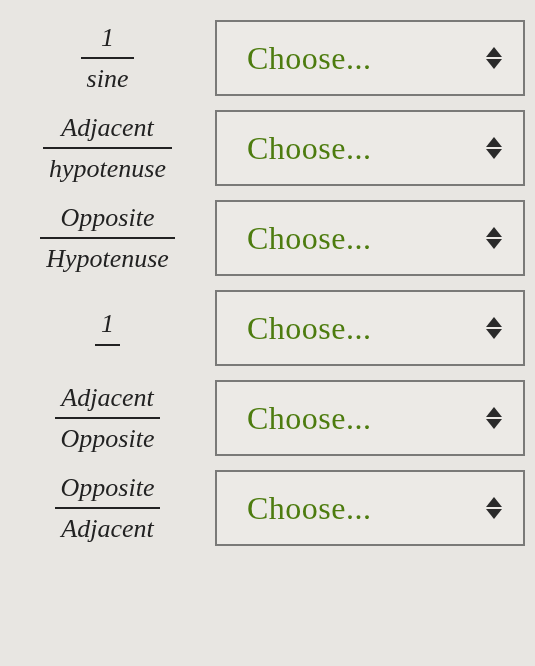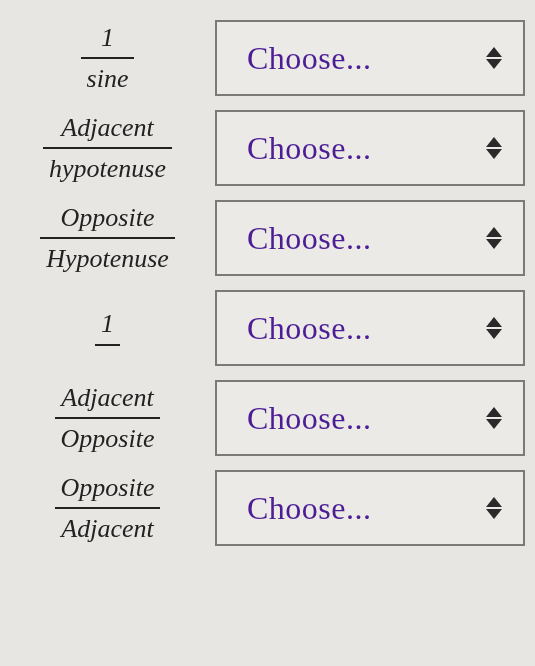--- a/index.html
+++ b/index.html
@@ -55,21 +55,21 @@
     display: flex;
     align-items: center;
     justify-content: space-between;
     padding: 0 20px 0 30px;
     cursor: pointer;
     margin-left: 10px;
   }
   .dropdown-text {
     font-family: Georgia, 'Times New Roman', serif;
     font-size: 32px;
-    color: #4c1d95;
+    color: #4d7c0f;
     letter-spacing: 0.5px;
   }
   .updown {
     display: inline-flex;
     flex-direction: column;
     align-items: center;
     gap: 2px;
   }
   .updown svg {
     display: block;

